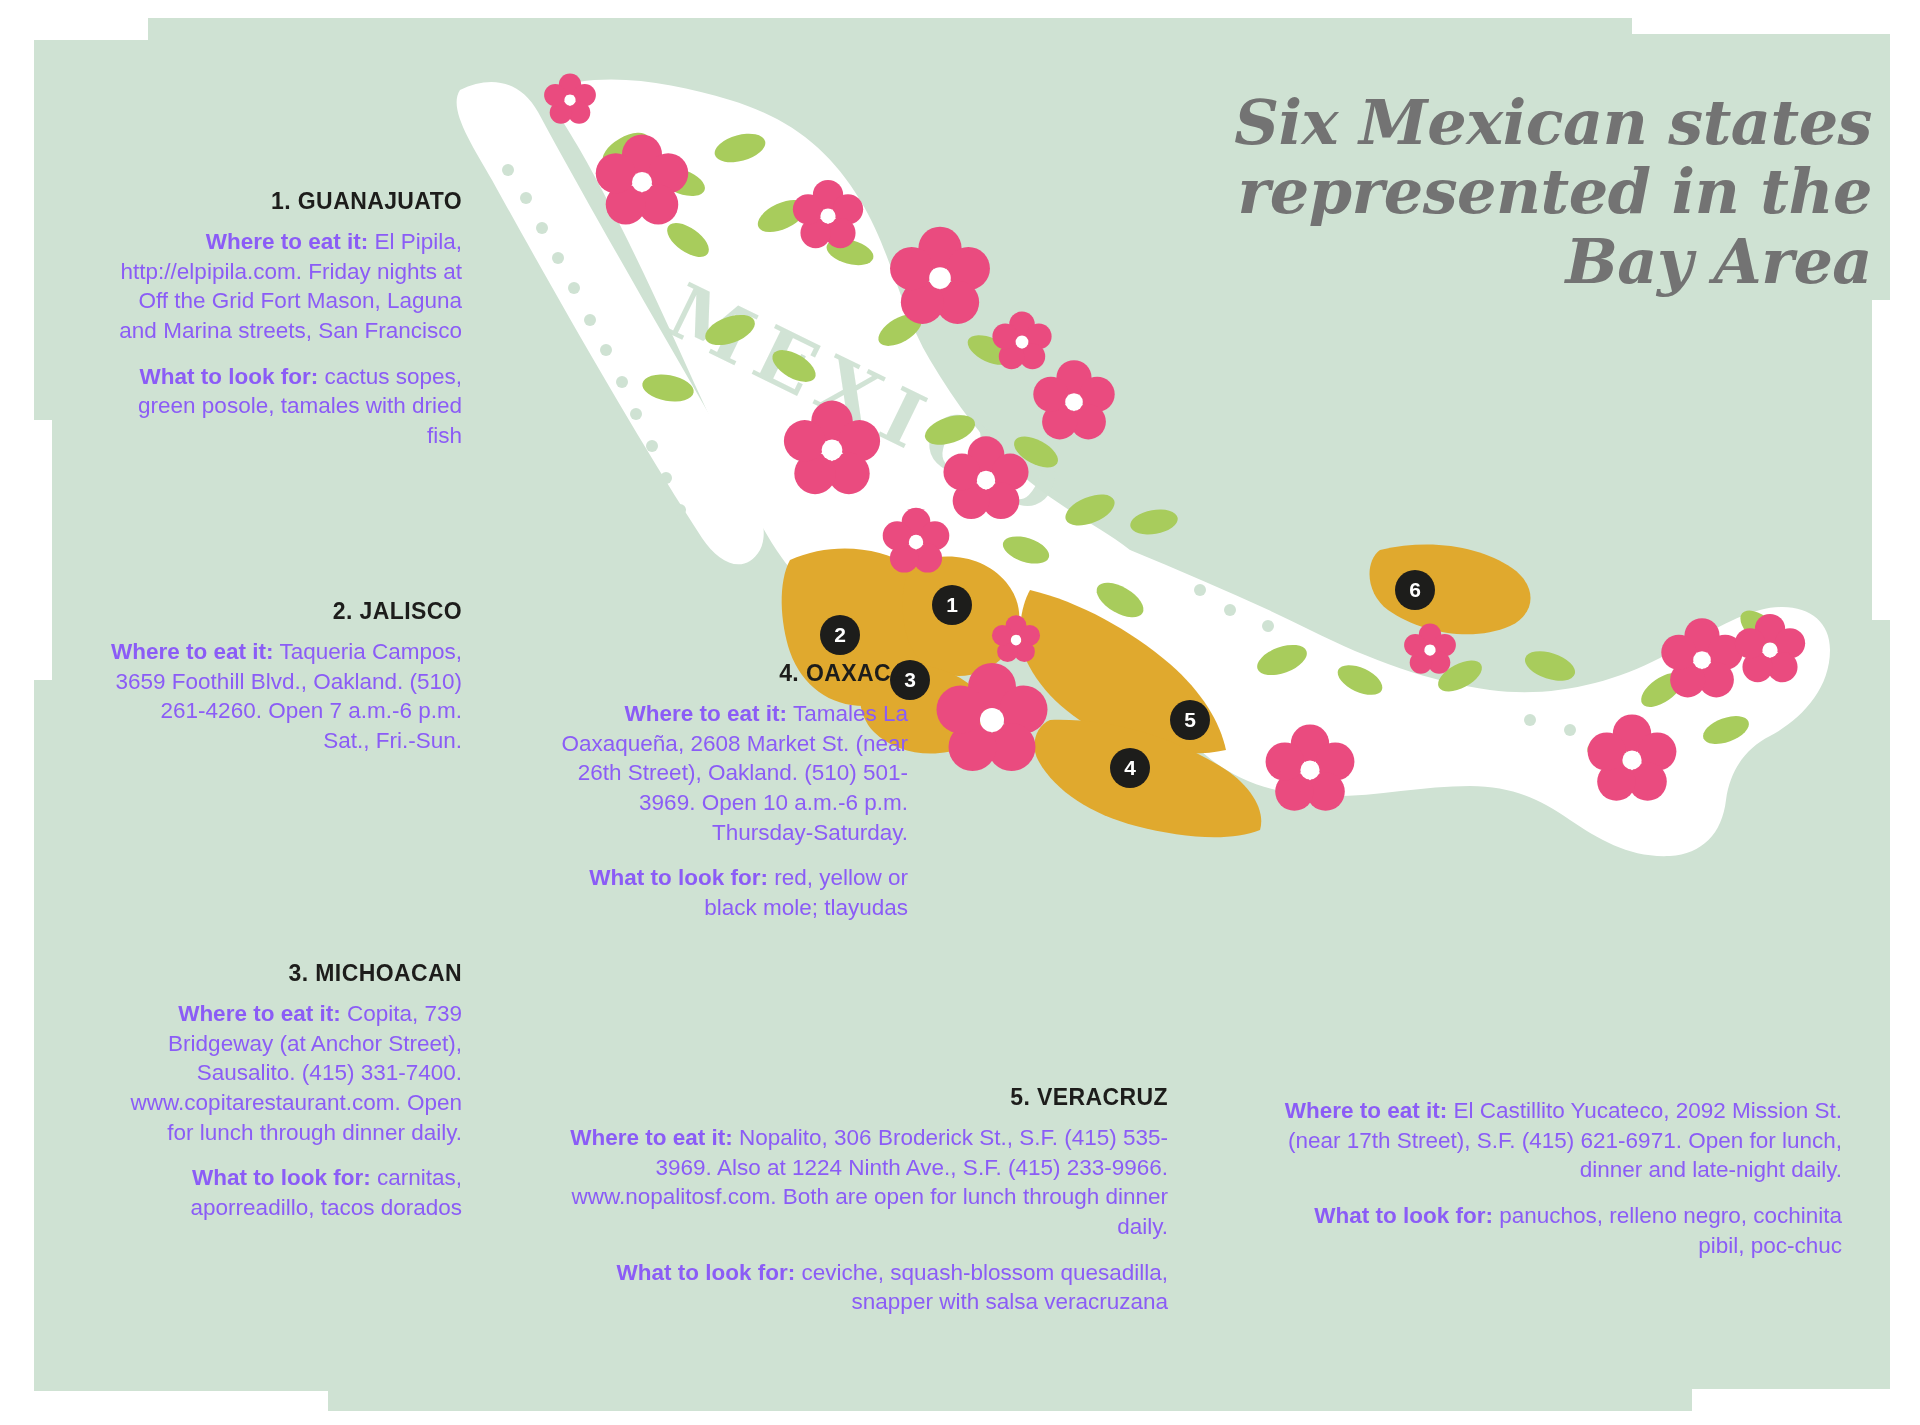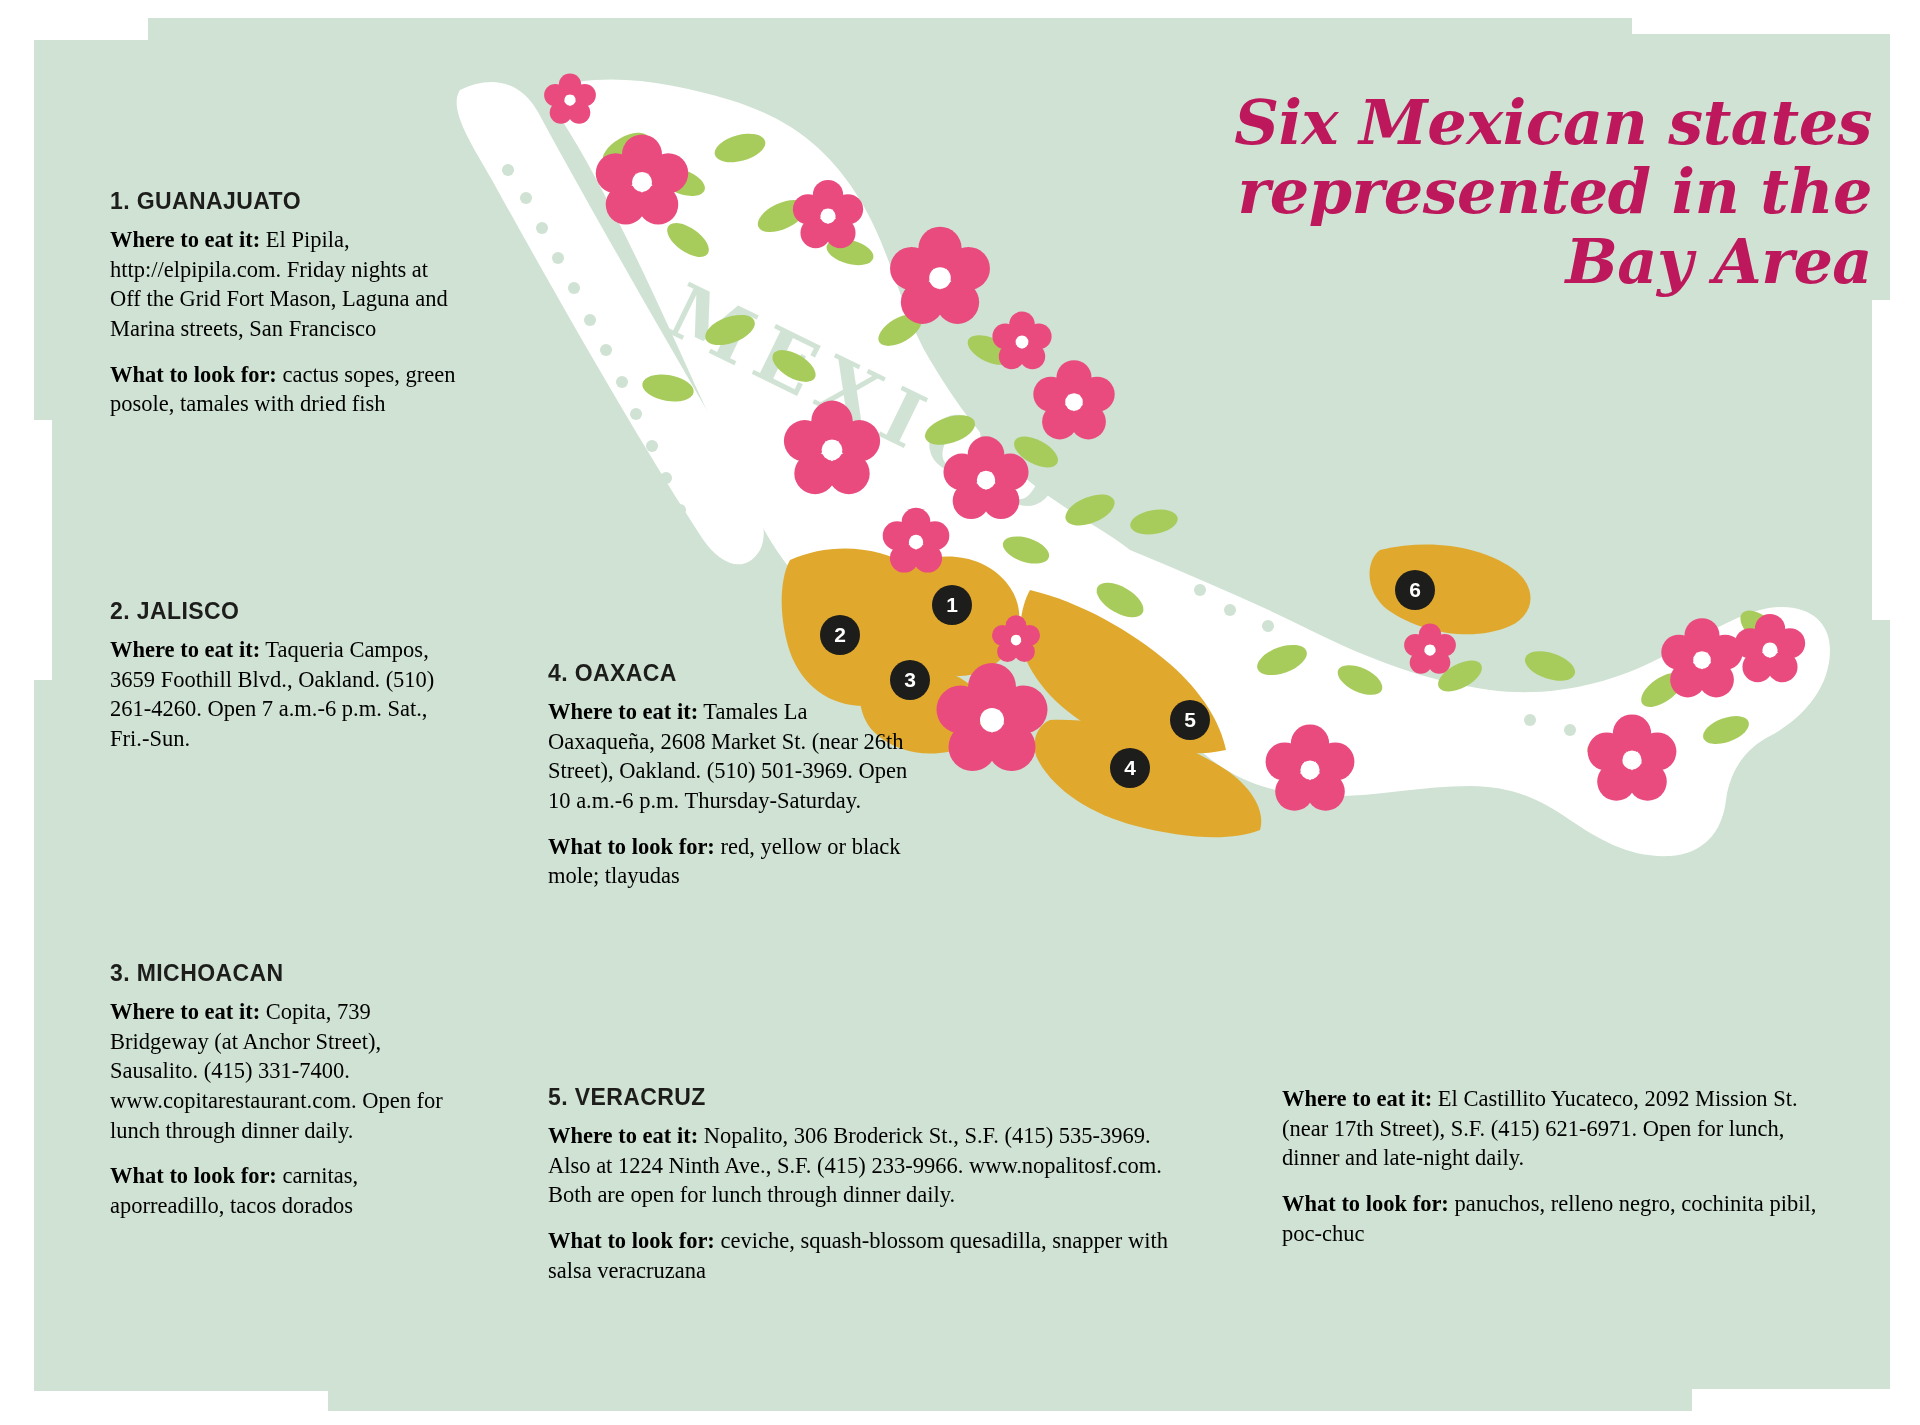--- a/index.html
+++ b/index.html
@@ -47,40 +47,39 @@
     position: absolute;
     right: 48px;
     top: 88px;
     width: 740px;
     text-align: right;
     font-family: "DejaVu Serif", "Liberation Serif", serif;
     font-style: italic;
     font-weight: bold;
     font-size: 62px;
     line-height: 1.12;
-    color: #be185d;
+    color: #737373;
     letter-spacing: -0.5px;
   }
 
   
-  .entry { position: absolute; }
+  .entry { position: absolute; text-align: right; }
   .entry h3 {
     margin: 0 0 10px 0;
     font-size: 23px;
     font-weight: bold;
     letter-spacing: 0.4px;
     color: #1d1d1b;
     text-transform: uppercase;
   }
   .entry p {
-    margin: 0 0 16px 0;
+    margin: 12px 0 16px 0;
     font-size: 22.5px;
     line-height: 1.32;
-    color: #000000;
-    font-family: Liberation Serif, serif;
+    color: #8b5cf6;
   }
   .entry p:last-child { margin-bottom: 0; }
   .entry .lbl { font-weight: bold; }
 
   
   #e1 { left: 110px; top: 188px;  width: 352px; }
   #e2 { left: 110px; top: 598px;  width: 352px; }
   #e3 { left: 110px; top: 960px;  width: 352px; }
   #e4 { left: 548px; top: 660px;  width: 360px; }
   #e5 { left: 548px; top: 1084px; width: 620px; }

